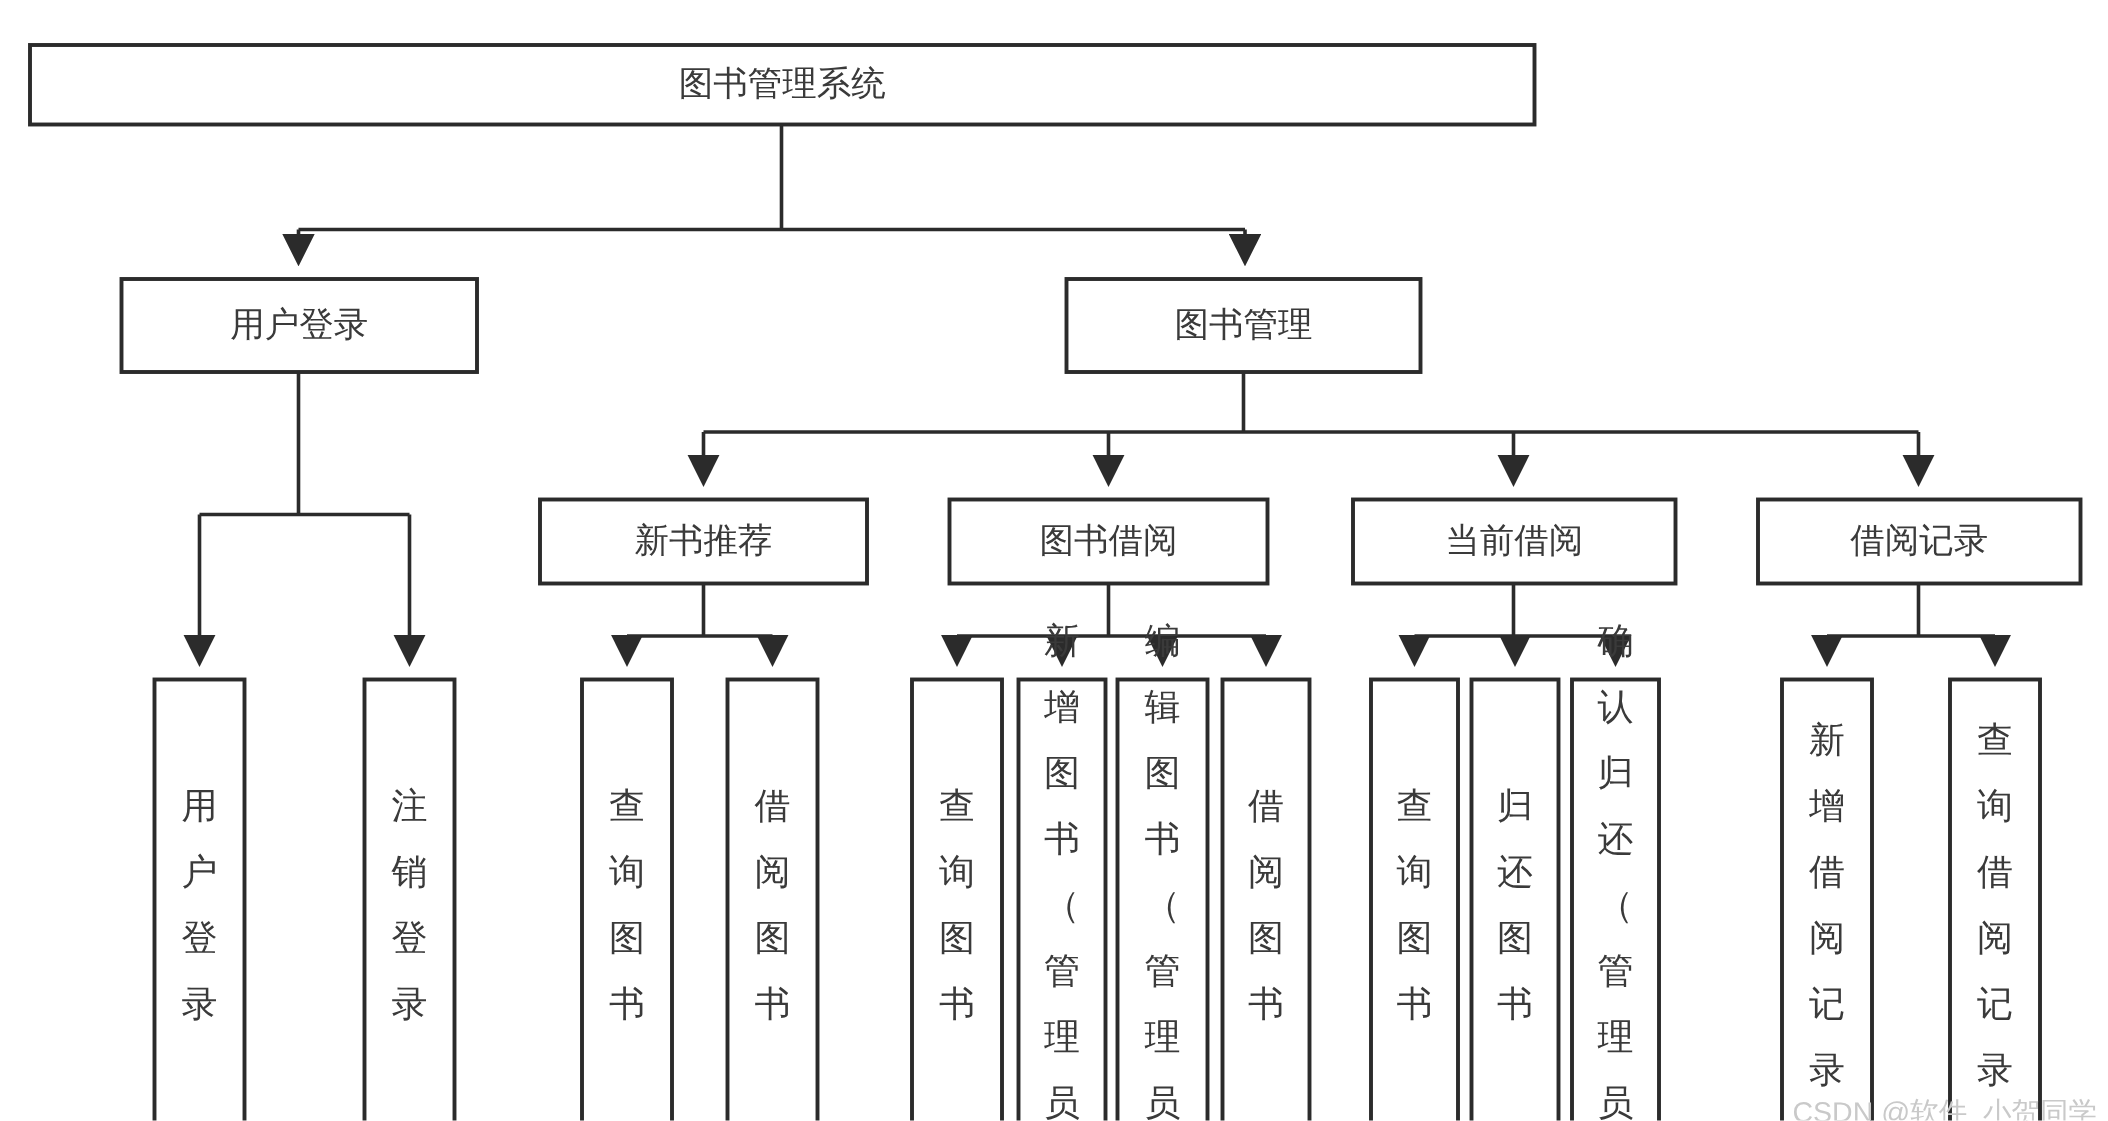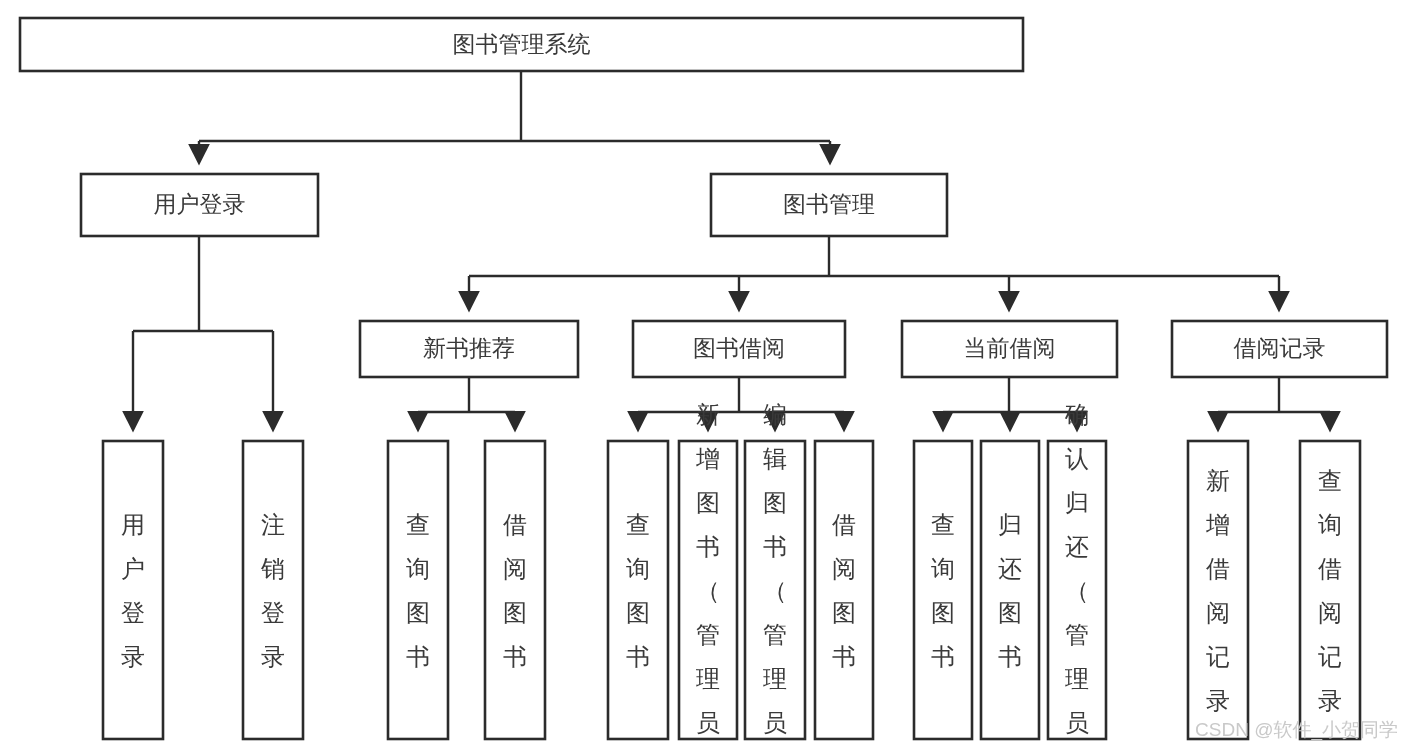--- a/index.html
+++ b/index.html
@@ -10,21 +10,21 @@
   body {
     width: 1405px;
     height: 747px;
     font-family: "Liberation Sans", "DejaVu Sans", sans-serif;
     overflow: hidden;
     position: relative;
   }
   #diagram-root {
     position: absolute;
     left: 0;
-    top: 4px;
+    top: 16px;
     width: 1405px;
     height: 660px;
   }
   svg#chart-svg {
     display: block;
     width: 1405px;
     height: 747px;
   }
   .node-box {
     fill: #ffffff;

